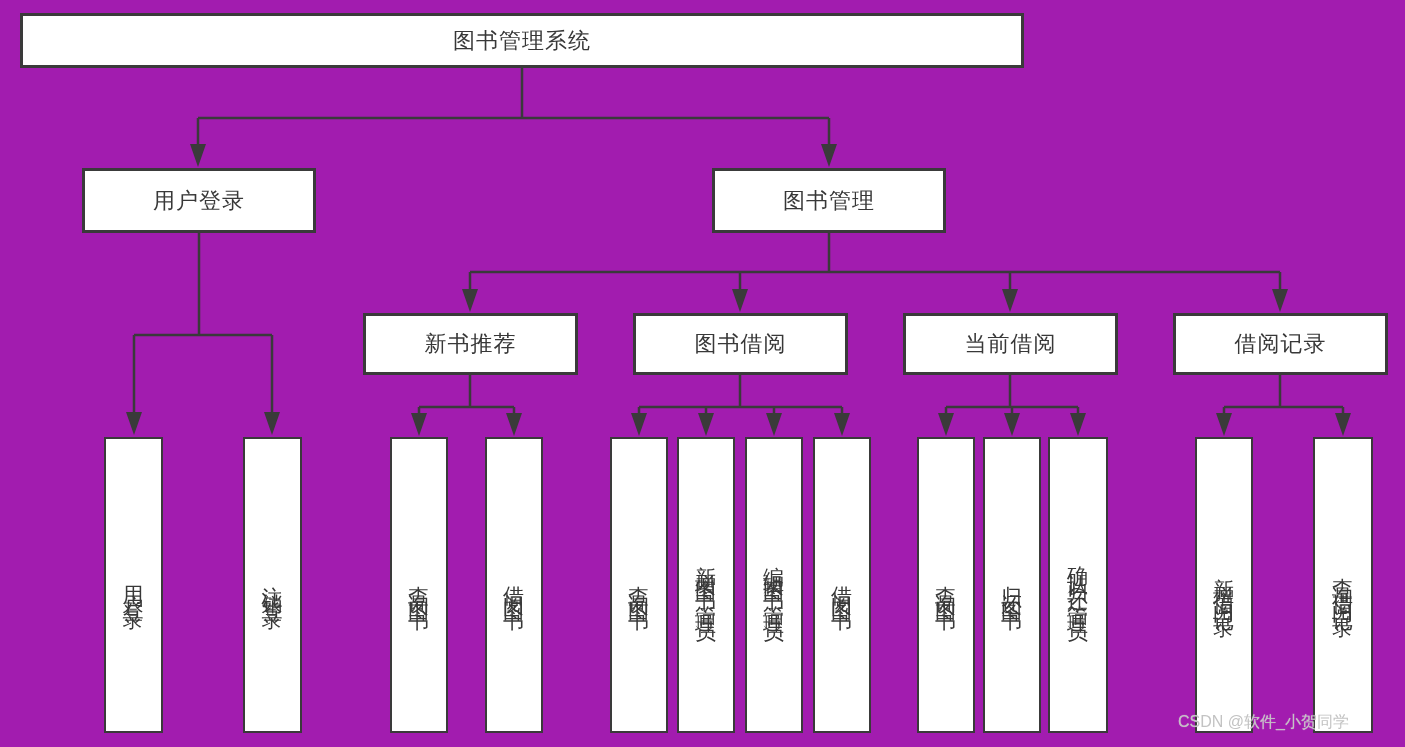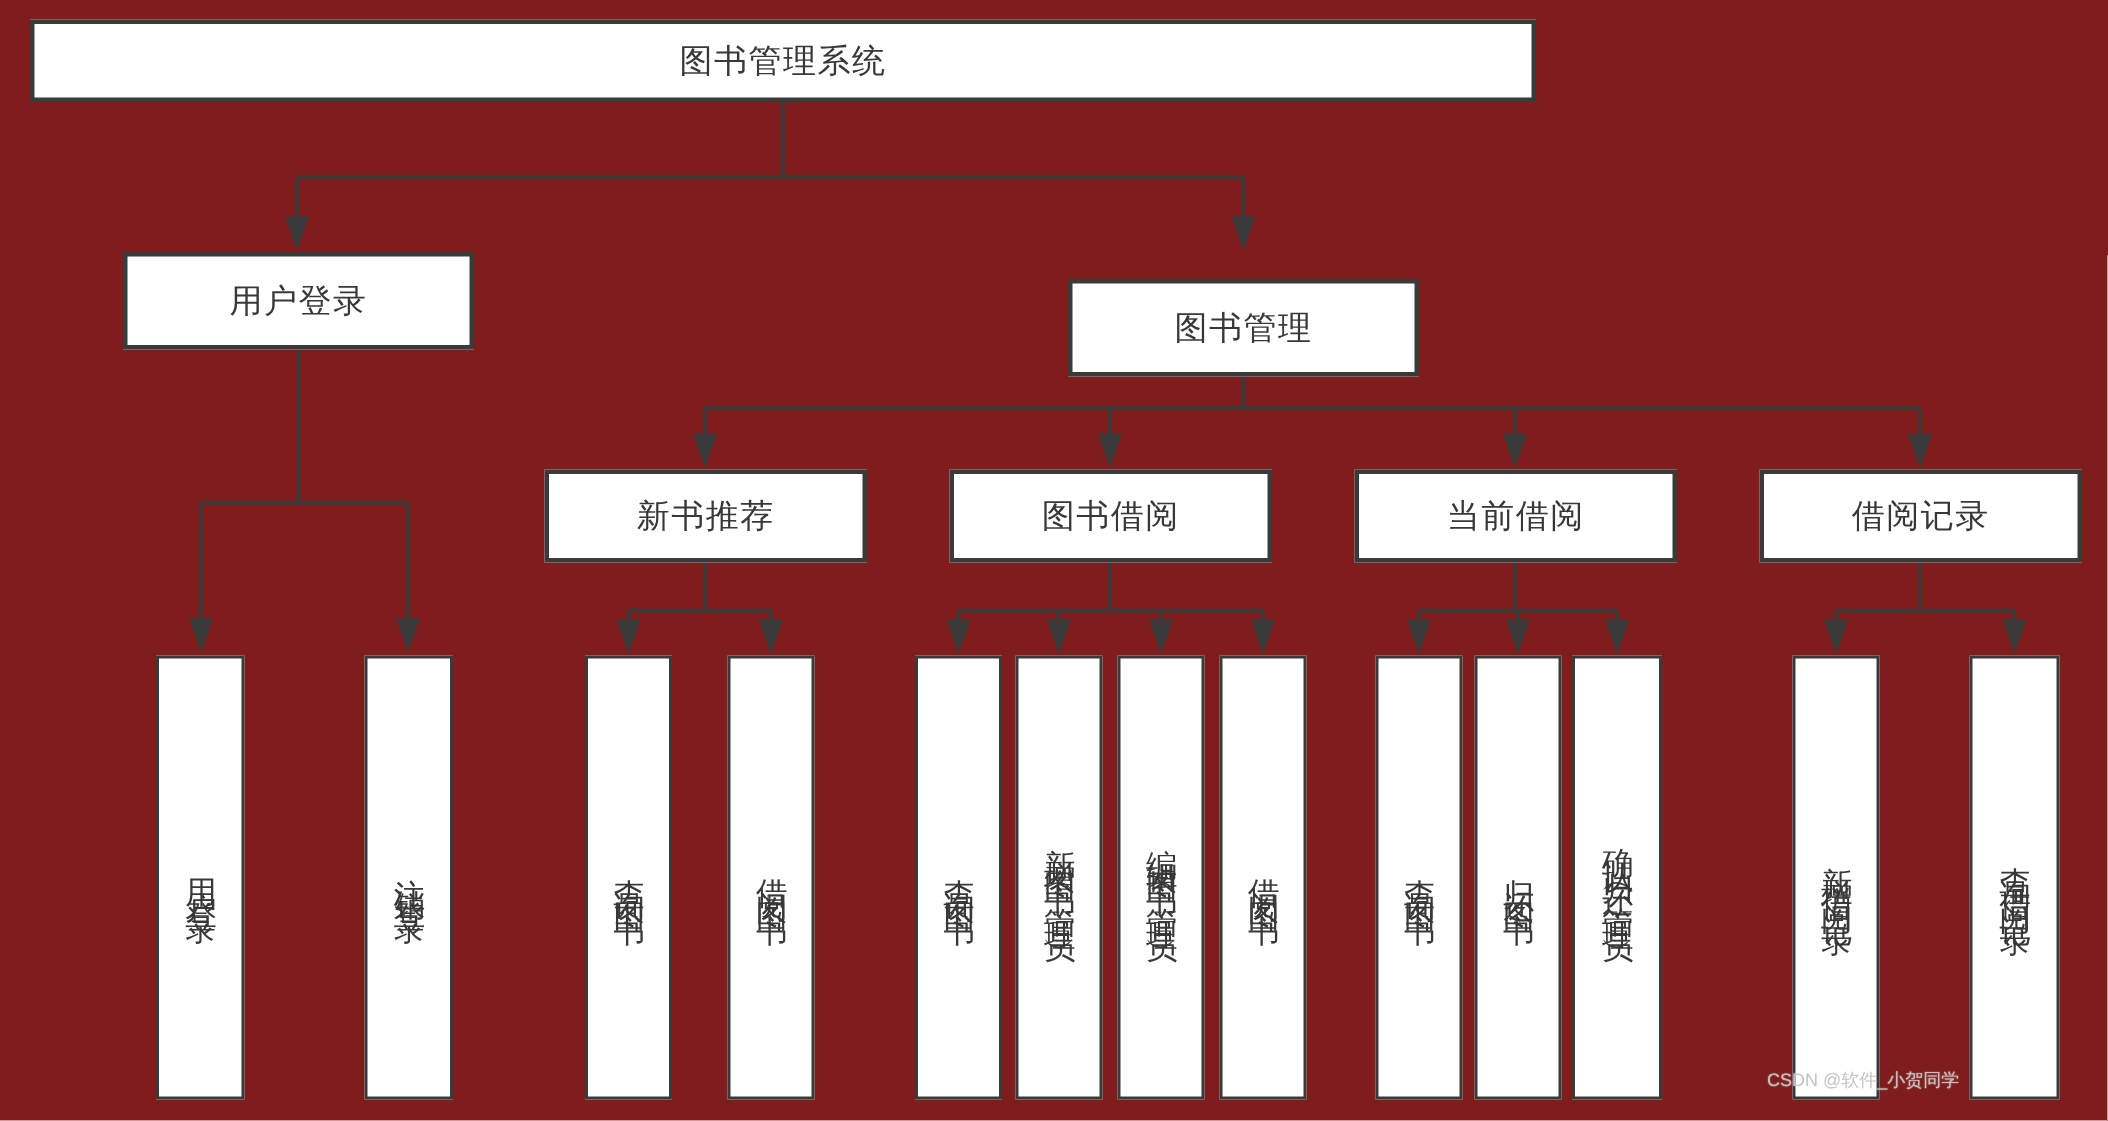--- a/index.html
+++ b/index.html
@@ -5,21 +5,21 @@
   html, body {
     margin: 0;
     padding: 0;
     background: #ffffff;
     font-family: "Liberation Sans", "DejaVu Sans", sans-serif;
   }
   .canvas {
     position: relative;
     width: 1405px;
     height: 747px;
-    background: #7f1d1d;
+    background: #a21caf;
     overflow: hidden;
   }
   .connectors {
     position: absolute;
     left: 0; top: 0;
     width: 1405px; height: 747px;
     z-index: 1;
   }
   .node {
     position: absolute;
@@ -47,21 +47,21 @@
     text-orientation: mixed;
     letter-spacing: 8px;
     line-height: 1;
     white-space: nowrap;
   }
   .watermark {
     position: absolute;
     left: 1178px;
     top: 712px;
     z-index: 5;
-    font-size: 12px;
+    font-size: 16px;
     color: #c3c3c3;
     white-space: nowrap;
     text-shadow: 0 0 1px rgba(255,255,255,0.6);
   }
 </style>
 </head>
 <body>
 
 <div class="canvas">
 
@@ -101,21 +101,21 @@
       <polygon points="1004,413 1020,413 1012,436"></polygon>
       <polygon points="1070,413 1086,413 1078,436"></polygon>
       <polygon points="1216,413 1232,413 1224,436"></polygon>
       <polygon points="1335,413 1351,413 1343,436"></polygon>
     </g>
   </svg>
 
   <div class="node h" style="left:20px; top:13px; width:1004px; height:55px;">图书管理系统</div>
 
   <div class="node h" style="left:82px; top:168px; width:234px; height:65px;">用户登录</div>
-  <div class="node h" style="left:712px; top:168px; width:234px; height:65px;margin-top:18px;">图书管理</div>
+  <div class="node h" style="left:712px; top:168px; width:234px; height:65px;">图书管理</div>
 
   <div class="node h" style="left:363px; top:313px; width:215px; height:62px;">新书推荐</div>
   <div class="node h" style="left:903px; top:313px; width:215px; height:62px;">当前借阅</div>
   <div class="node h" style="left:633px; top:313px; width:215px; height:62px;">图书借阅</div>
   <div class="node h" style="left:1173px; top:313px; width:215px; height:62px;">借阅记录</div>
 
   <div class="node v" style="left:104px; top:437px; width:59px; height:296px;">
     <span class="vtext">用户登录</span>
   </div>
   <div class="node v" style="left:243px; top:437px; width:59px; height:296px;">

